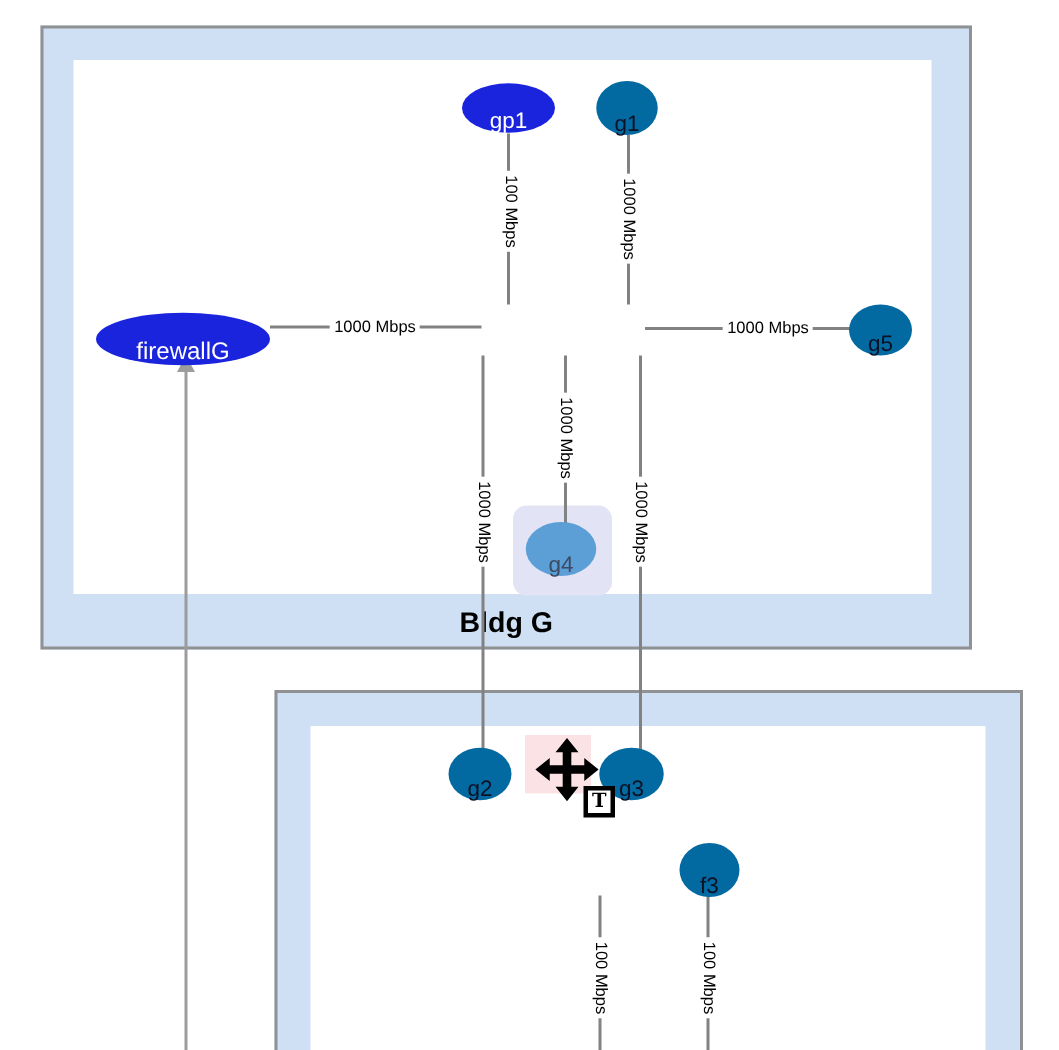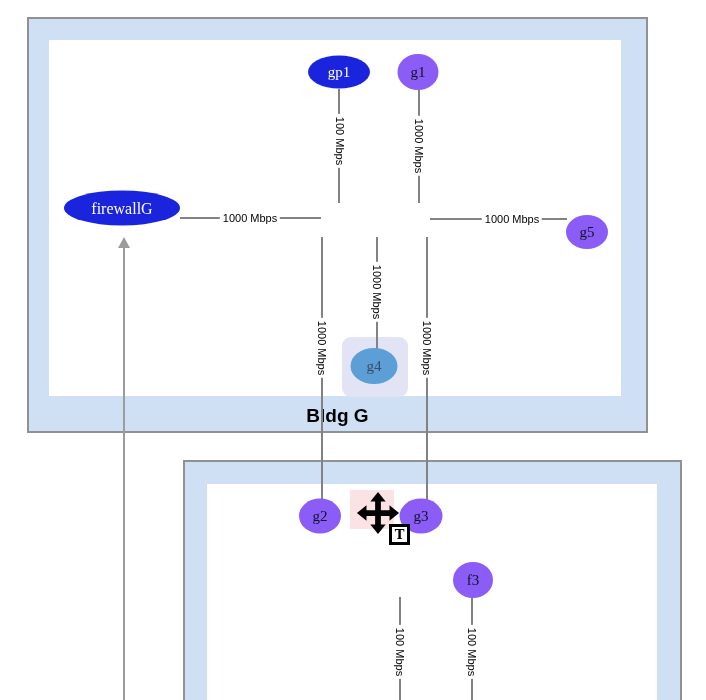--- a/index.html
+++ b/index.html
@@ -21,24 +21,24 @@
     position:absolute;width:0;height:0;z-index:1;
     border-left:6px solid transparent;border-right:6px solid transparent;
     border-bottom:11px solid #9c9c9c;
   }
   .lbl{
     position:absolute;z-index:2;font-size:11px;color:#000;background:#fff;
     padding:1px 3px;white-space:nowrap;transform:translate(-50%,-50%);
   }
   .lbl.vert{transform:translate(-50%,-50%) rotate(90deg);}
   .node{
-    position:absolute;z-index:3;border-radius:50%;display:flex;align-items:center;
-    justify-content:center;transform:translate(-50%,-50%);font-size:15px;line-height:1;font-family:Liberation Serif, serif;
+    position:absolute;z-index:3;border-radius:50%;display:flex;align-items:flex-end;
+    justify-content:center;transform:translate(-50%,-50%);font-size:15px;line-height:1;
   }
-  .node.light{background:#8b5cf6;color:#0d1226;}
+  .node.light{background:#0369a1;color:#0d1226;}
   .node.dark{background:#1b24dd;color:#ffffff;}
   .node.sel{background:#5b9fd6;color:#3c4a63;}
   .node.big{font-size:16px;}
   .sel-rect{position:absolute;z-index:1;background:#e3e3f6;border-radius:9px;}
   .pink-rect{position:absolute;z-index:1;background:#fbe3e5;}
   .cursor{position:absolute;z-index:6;}
   .tbox{
     position:absolute;z-index:6;width:15px;height:15px;border:3px solid #000;
     background:#fff;display:flex;align-items:center;justify-content:center;
     font-family:"DejaVu Serif",serif;font-weight:bold;font-size:13px;color:#000;
@@ -84,24 +84,24 @@
   <span class="lbl vert" style="left:427px;top:348px;">1000 Mbps</span>
   <span class="lbl vert" style="left:400px;top:652px;">100 Mbps</span>
   <span class="lbl vert" style="left:472px;top:652px;">100 Mbps</span>
 
   <div class="node dark" style="left:339px;top:72px;width:62px;height:33px;">
     <span>gp1</span>
   </div>
   <div class="node light" style="left:418px;top:72px;width:41px;height:36px;">
     <span>g1</span>
   </div>
-  <div class="node dark big" style="left:122px;top:208px;width:116px;height:35px;">
+  <div class="node dark big" style="left:122px;top:226px;width:116px;height:35px;">
     <span>firewallG</span>
   </div>
-  <div class="node light" style="left:587px;top:232px;width:42px;height:34px;">
+  <div class="node light" style="left:587px;top:220px;width:42px;height:34px;">
     <span>g5</span>
   </div>
   <div class="node sel" style="left:374px;top:366px;width:47px;height:36px;">
     <span>g4</span>
   </div>
 
   <div class="node light" style="left:320px;top:516px;width:42px;height:35px;">
     <span>g2</span>
   </div>
   <div class="node light" style="left:421px;top:516px;width:43px;height:35px;">

